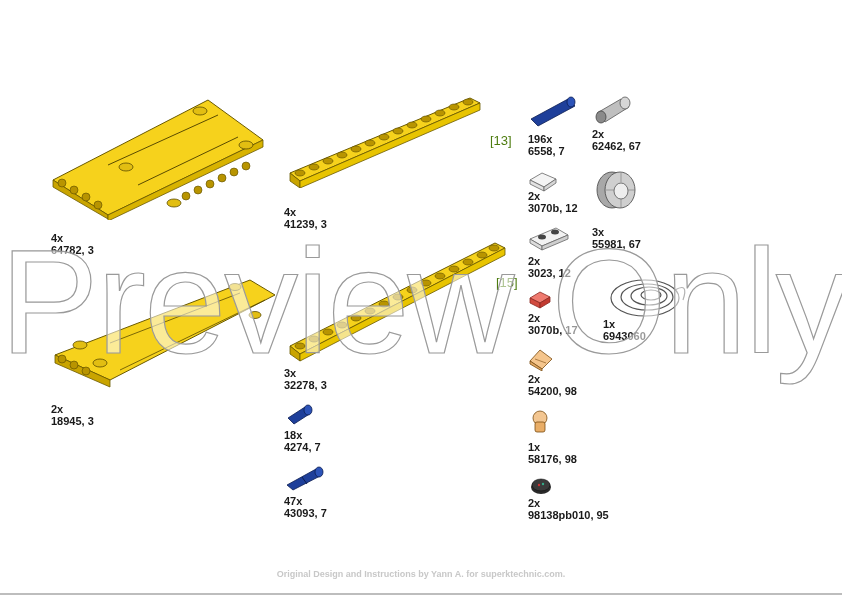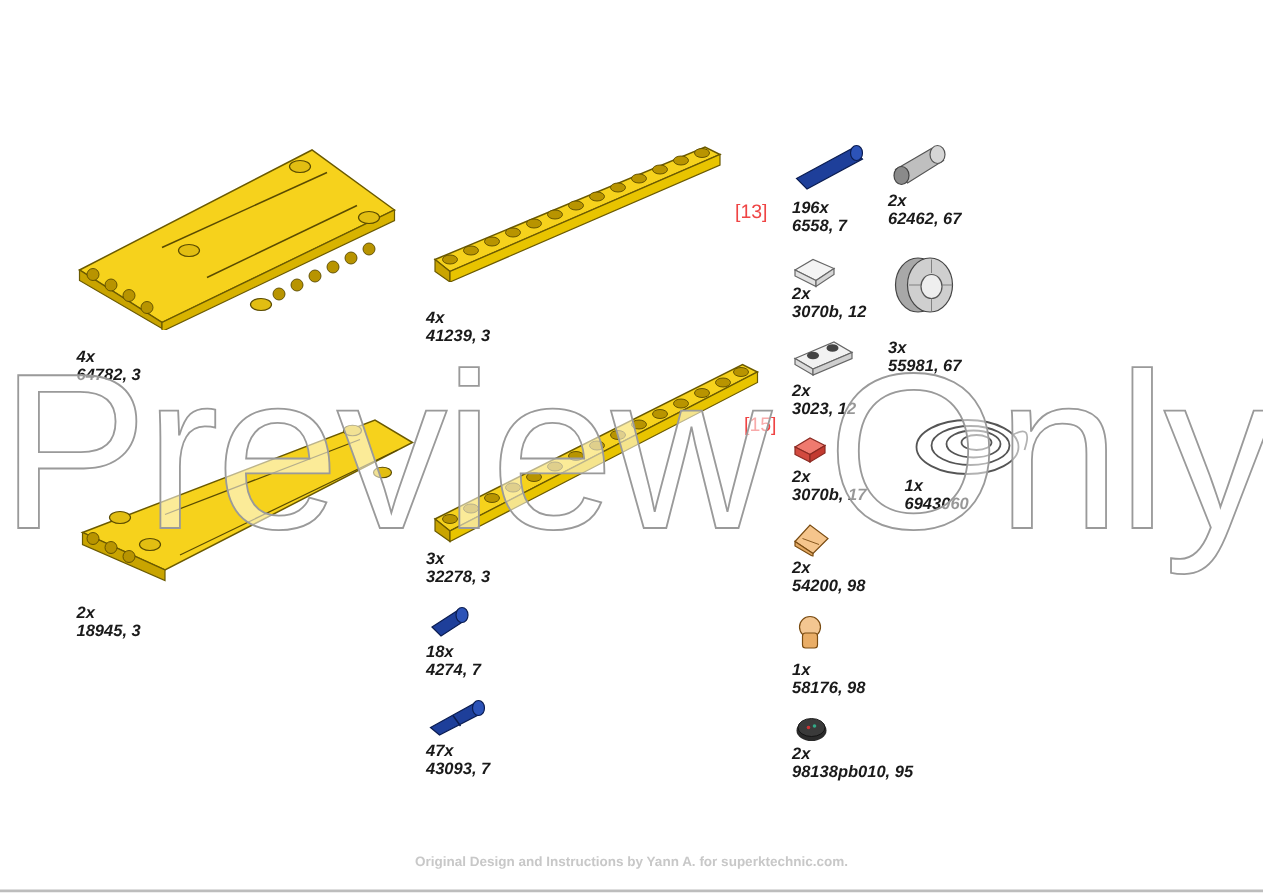--- a/index.html
+++ b/index.html
@@ -1,22 +1,22 @@
 <!DOCTYPE html>
 <html><head>
 <meta charset="utf-8">
 <style>
   html, body { margin:0; padding:0; background:#ffffff; }
   body { width:842px; height:595px; position:relative; overflow:hidden;
          font-family:"Liberation Sans", sans-serif; }
   .page { position:absolute; left:0; top:0; width:842px; height:595px; background:#fff; }
   .part { position:absolute; }
   .label { position:absolute; font-family:"Liberation Sans", sans-serif; font-weight:bold;
-           font-size:11px; line-height:12px; color:#1a1a1a; white-space:nowrap;font-style:italic; }
-  .len { position:absolute; font-family:"Liberation Sans", sans-serif; font-size:13px; color:#ef4444;padding-left:32px; }
+           font-size:11px; line-height:12px; color:#1a1a1a; white-space:nowrap; }
+  .len { position:absolute; font-family:"Liberation Sans", sans-serif; font-size:13px; color:#4d7c0f;padding-left:32px; }
   .footer { position:absolute; left:0; width:842px; top:569px; text-align:center;
             font-size:9px; color:#c8c8c8;font-weight:bold; }
   .rule { position:absolute; left:0; top:593px; width:842px; height:2px; background:#bdbdbd; }
   .watermark { position:absolute; left:0; top:232px; width:842px; height:140px;
                font-family:"Liberation Sans", sans-serif; font-size:148px; line-height:140px;
                letter-spacing:-2px; color:rgba(255,255,255,0.55);
                -webkit-text-stroke:1.2px #9a9a9a; white-space:nowrap; text-align:left;
                pointer-events:none; }
 </style>
 </head>

